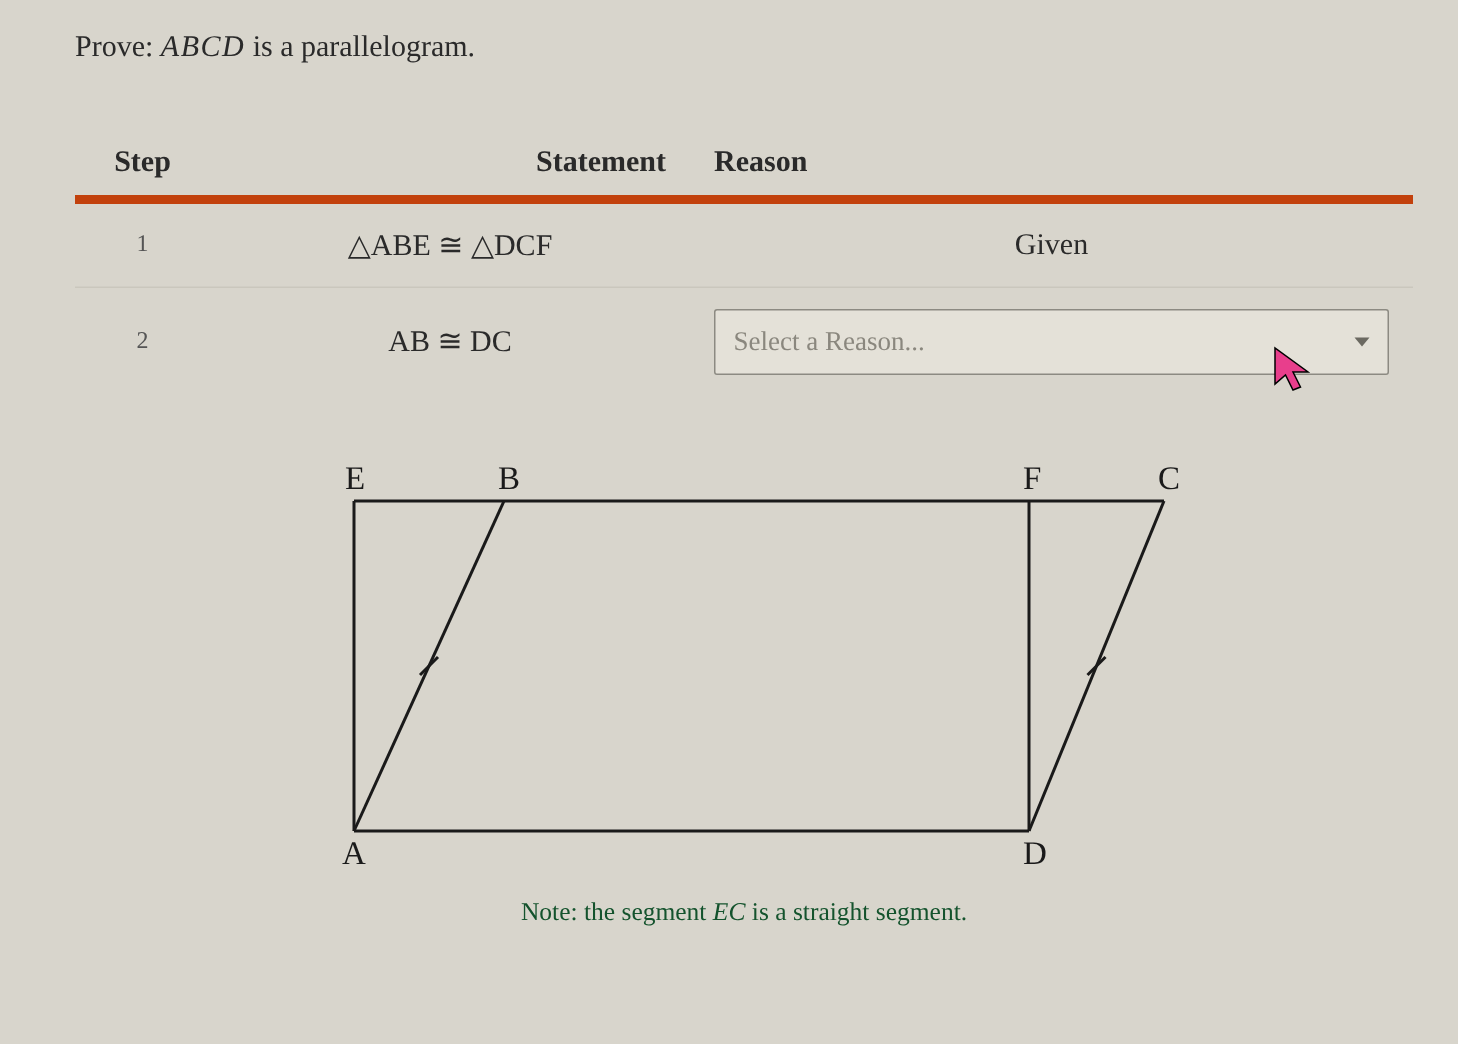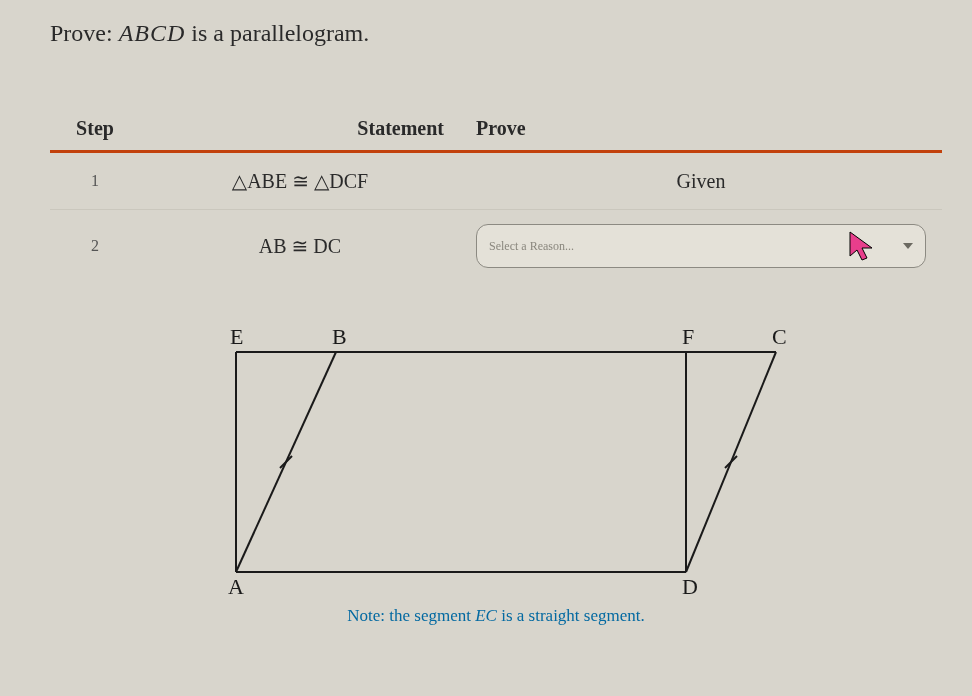--- a/index.html
+++ b/index.html
@@ -6,35 +6,35 @@
   body {
     width: 972px;
     height: 696px;
     background: #d8d5cc;
     font-family: Georgia, 'Times New Roman', serif;
     color: #2a2a2a;
     padding: 20px 30px 0 50px;
     overflow: hidden;
   }
   .prove-line {
-    font-size: 24px;
-    margin-bottom: 60px;
+    font-size: 20px;
+    margin-bottom: 44px;
   }
   .prove-line .math { font-style: italic; letter-spacing: 1px; }
   .proof-table {
     width: 100%;
     border-collapse: collapse;
     margin-bottom: 40px;
   }
   .proof-table th {
     text-align: left;
     font-size: 20px;
     font-weight: bold;
     padding: 10px 16px;
-    border-bottom: 3px solid #c2410c;
+    border-bottom: 6px solid #c2410c;
   }
   .proof-table th.step-col { width: 90px; text-align: center; }
   .proof-table th.stmt-col { width: 320px; text-align: right; }
   .proof-table td {
     padding: 14px 16px;
     border-bottom: 1px solid #cac7bd;
     font-size: 20px;
     vertical-align: middle;
     height: 58px;
     text-align: center;
@@ -43,44 +43,44 @@
   .proof-table td.stmt-cell { text-align: center; }
   .proof-table tr:last-child td { border-bottom: none; }
   .reason-select {
     display: flex;
     align-items: center;
     justify-content: space-between;
     width: 100%;
     height: 44px;
     background: #e4e1d8;
     border: 1px solid #8c8a82;
-    border-radius: 12px;
+    border-radius: 2px;
     padding: 0 12px;
     color: #8a877e;
-    font-size: 12px;
+    font-size: 18px;
     font-style: normal;
     cursor: pointer;
     gap: 24px;
   }
   .reason-select .caret {
     width: 0; height: 0;
     border-left: 5px solid transparent;
     border-right: 5px solid transparent;
     border-top: 6px solid #6b6961;
   }
   .diagram-wrap {
     display: flex;
     justify-content: center;
     padding-left: 60px;
   }
   .note {
     text-align: center;
     font-size: 17px;
-    color: #0369a1;
-    margin-top: 4px;
+    color: #14532d;
+    margin-top: 14px;
   }
   .note .math { font-style: italic; }
   .cursor {
     position: absolute;
     left: 848px;
     top: 230px;
     pointer-events: none;
   }
 </style>
 </head>
@@ -89,21 +89,21 @@
 <div class="prove-line">
   <span>Prove:</span>
   <span class="math">ABCD</span><span> is a parallelogram.</span>
 </div>
 
 <table class="proof-table">
   <thead>
     <tr>
       <th class="step-col">Step</th>
       <th class="stmt-col">Statement</th>
-      <th>Prove</th>
+      <th>Reason</th>
     </tr>
   </thead>
   <tbody>
     <tr>
       <td class="step-cell">1</td>
       <td class="stmt-cell">△ABE ≅ △DCF</td>
       <td>Given</td>
     </tr>
     <tr>
       <td class="step-cell">2</td>

